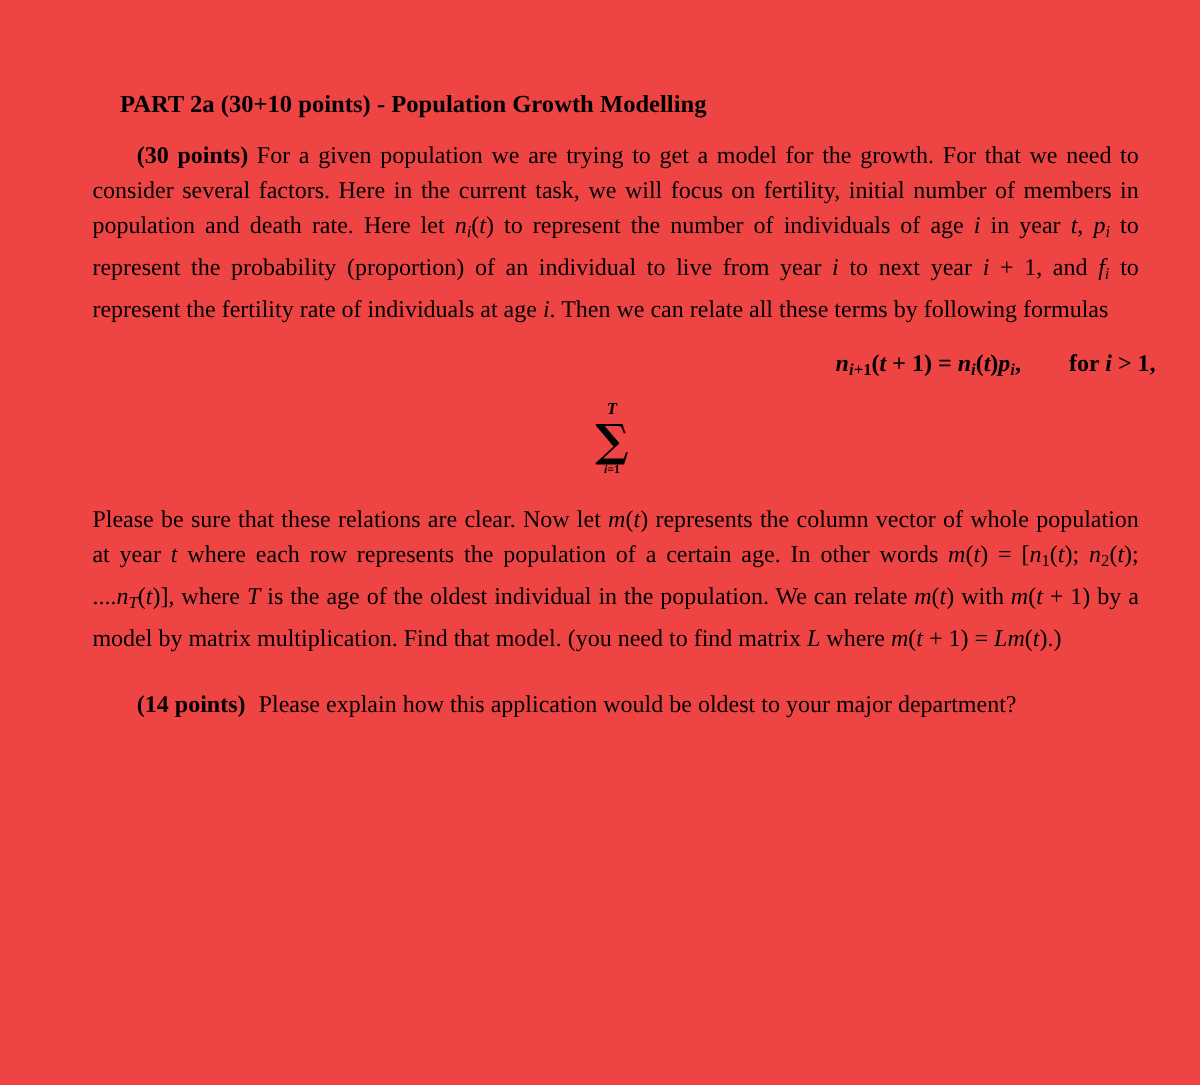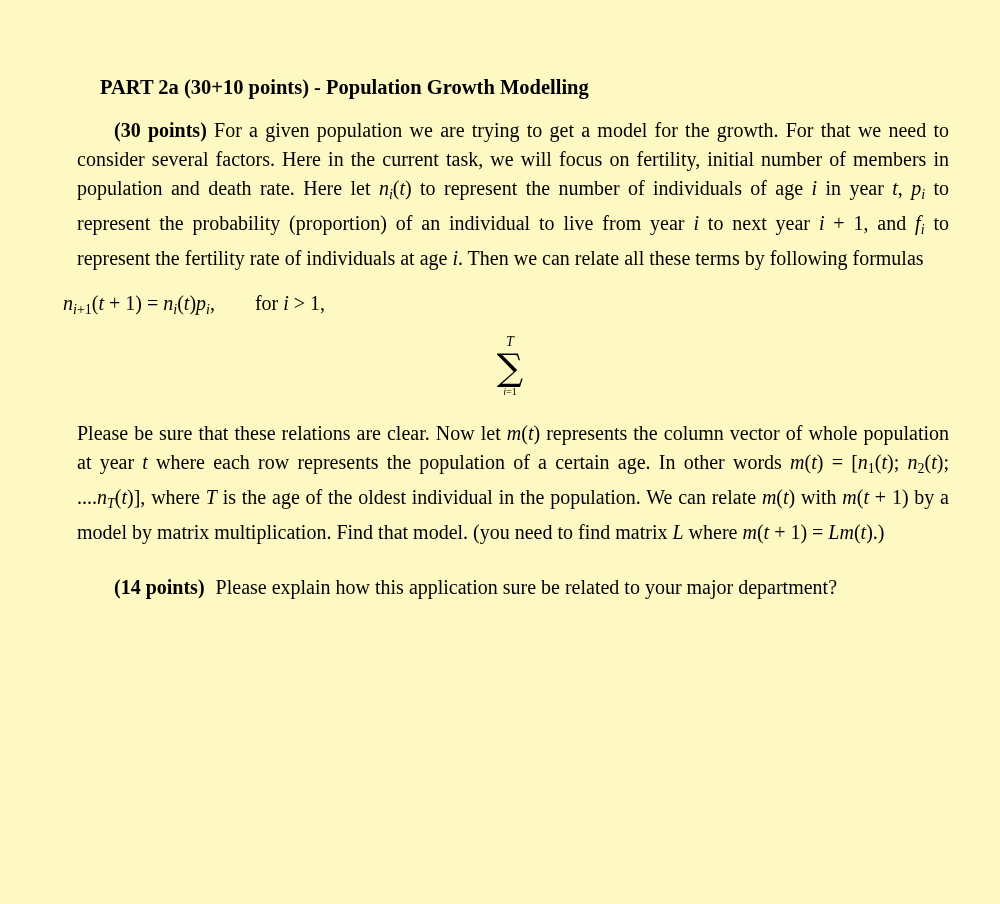--- a/index.html
+++ b/index.html
@@ -1,37 +1,37 @@
 <!DOCTYPE html>
 <html><head>
 <meta charset="utf-8">
 <style>
   html, body { margin: 0; padding: 0; background: #ffffff; }
   .page {
     position: relative;
     width: 1000px;
     height: 904px;
-    background: #fef9c3;
+    background: #ef4444;
     box-sizing: border-box;
     padding: 73px 37px 0 63px;
     font-family: "Liberation Serif", "DejaVu Serif", serif;
     font-size: 20px;
     line-height: 29px;
     color: #000000;
     overflow: hidden;
   }
   .title {
     margin: 0 0 0 37px;
     font-weight: bold;
     font-size: 20.5px;
   }
   .para { margin: 14px; text-align: justify; }
   .indent { text-indent: 37px; }
   .spaced { margin-top: 26px; }
-  .equation { text-align: left; }
+  .equation { text-align: right; font-weight: bold; }
   .eq1 { margin-top: 16px; margin-bottom: 10px; }
   .eq2 {
     display: flex;
     align-items: center;
     justify-content: center;
     margin: 8px 0 22px 0;
   }
   .sum {
     display: inline-flex;
     flex-direction: column;
@@ -68,15 +68,15 @@
   <div class="equation eq2">
     <span class="sum">
       <span class="sum-top"><span class="i">T</span></span>
       <span class="sum-sigma">∑</span>
       <span class="sum-bottom"><span class="i">i</span><span>=1</span></span>
     </span>
   </div>
 
   <p class="para"><span>Please be sure that these relations are clear. Now let </span><span class="i">m</span><span>(</span><span class="i">t</span><span>) represents the column vector of whole population at year </span><span class="i">t</span><span> where each row represents the population of a certain age. In other words </span><span class="i">m</span><span>(</span><span class="i">t</span><span>) = [</span><span class="i">n</span><span class="sub">1</span><span>(</span><span class="i">t</span><span>); </span><span class="i">n</span><span class="sub">2</span><span>(</span><span class="i">t</span><span>); ....</span><span class="i">n</span><span class="subi">T</span><span>(</span><span class="i">t</span><span>)], where </span><span class="i">T</span><span> is the age of the oldest individual in the population. We can relate </span><span class="i">m</span><span>(</span><span class="i">t</span><span>) with </span><span class="i">m</span><span>(</span><span class="i">t</span><span> + 1) by a model by matrix multiplication. Find that model. (you need to find matrix </span><span class="i">L</span><span> where </span><span class="i">m</span><span>(</span><span class="i">t</span><span> + 1) = </span><span class="i">Lm</span><span>(</span><span class="i">t</span><span>).)</span></p>
 
-  <p class="para indent spaced"><span class="b">(14 points)</span><span class="gapsm">Please explain how this application sure be related to your major department?</span></p>
+  <p class="para indent spaced"><span class="b">(14 points)</span><span class="gapsm">Please explain how this application would be oldest to your major department?</span></p>
 
 </div>
 
 </body></html>

